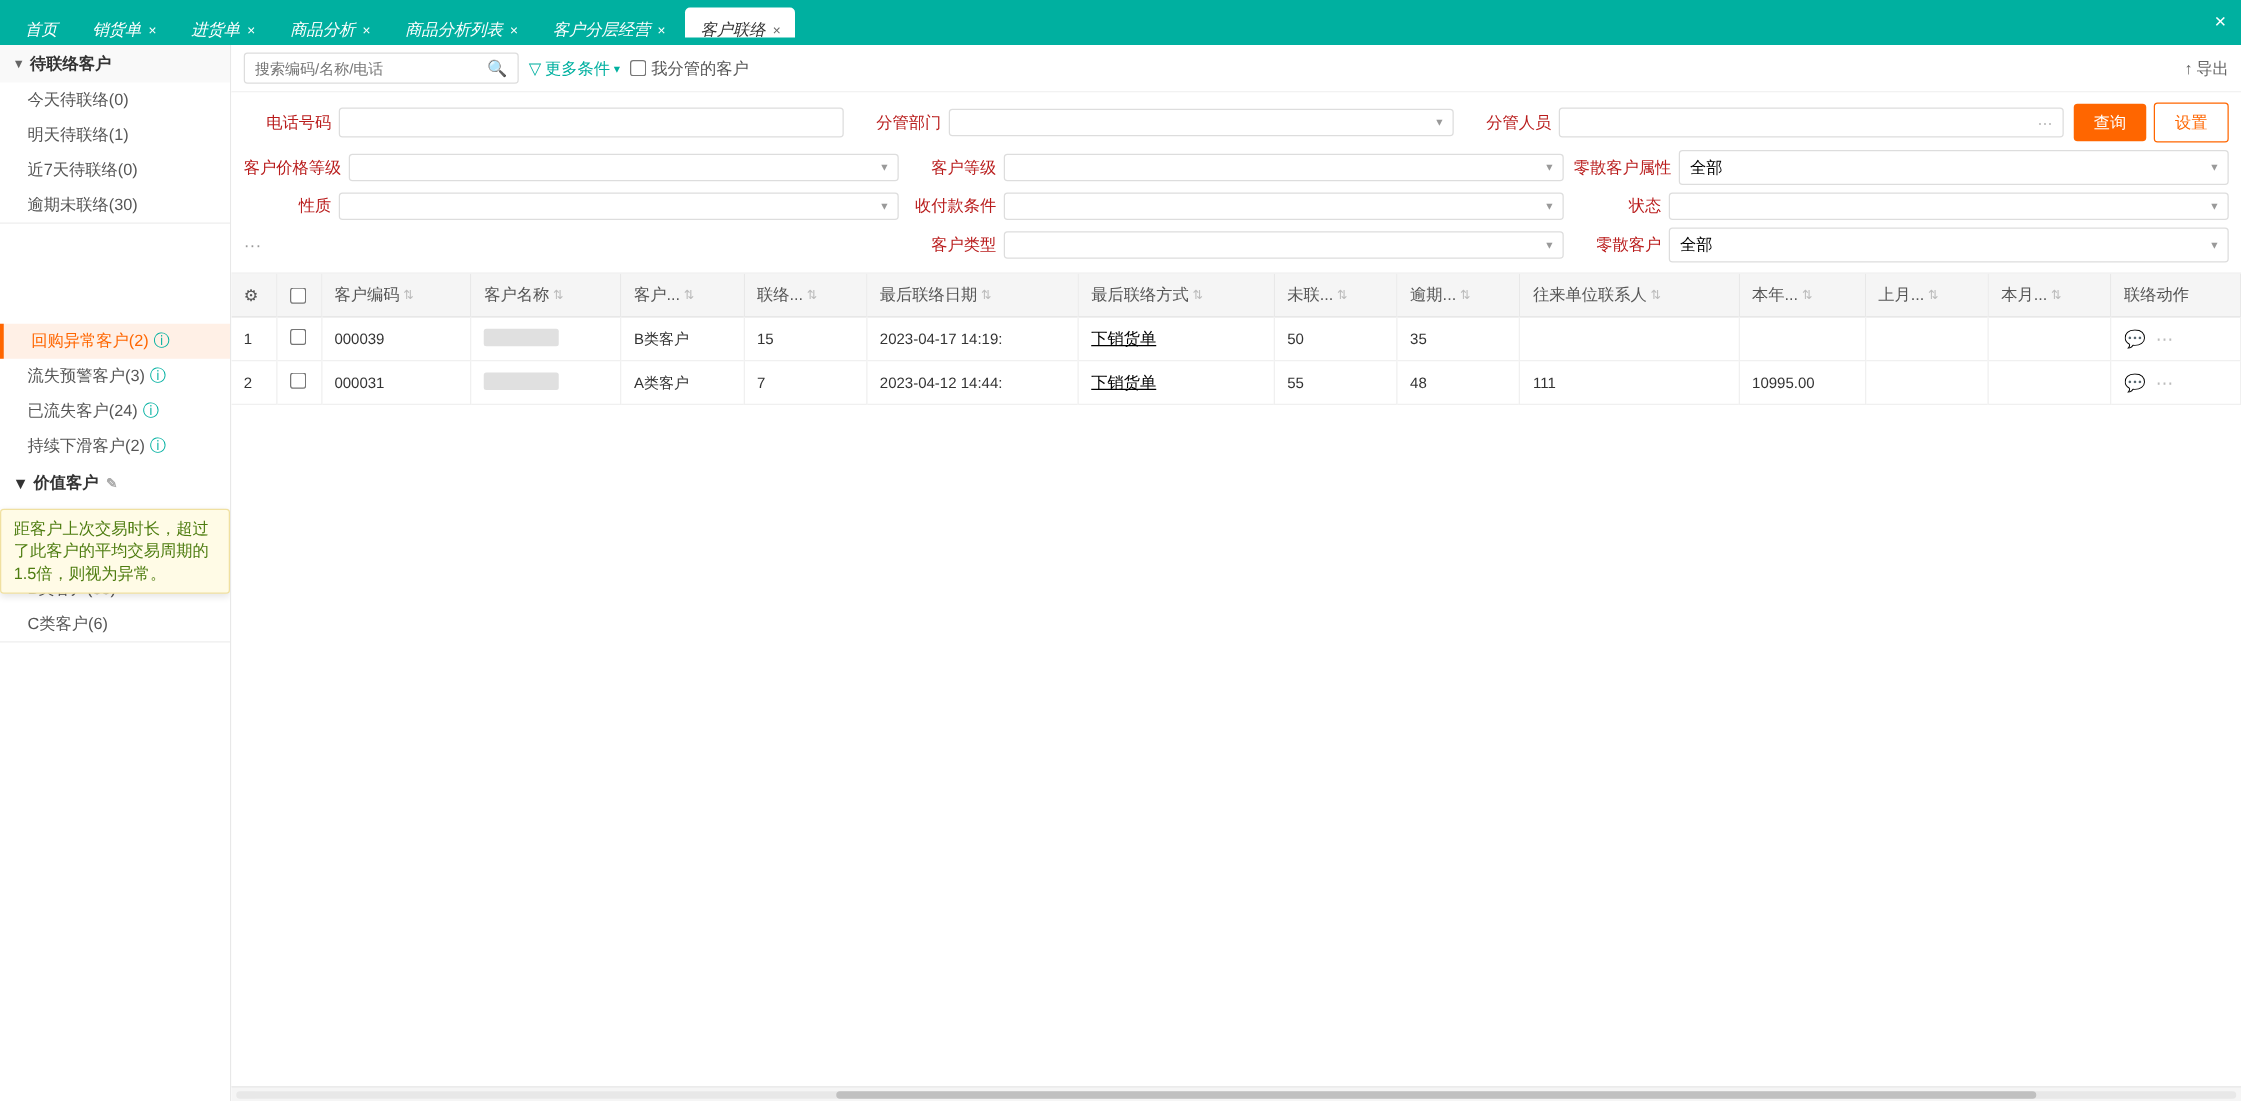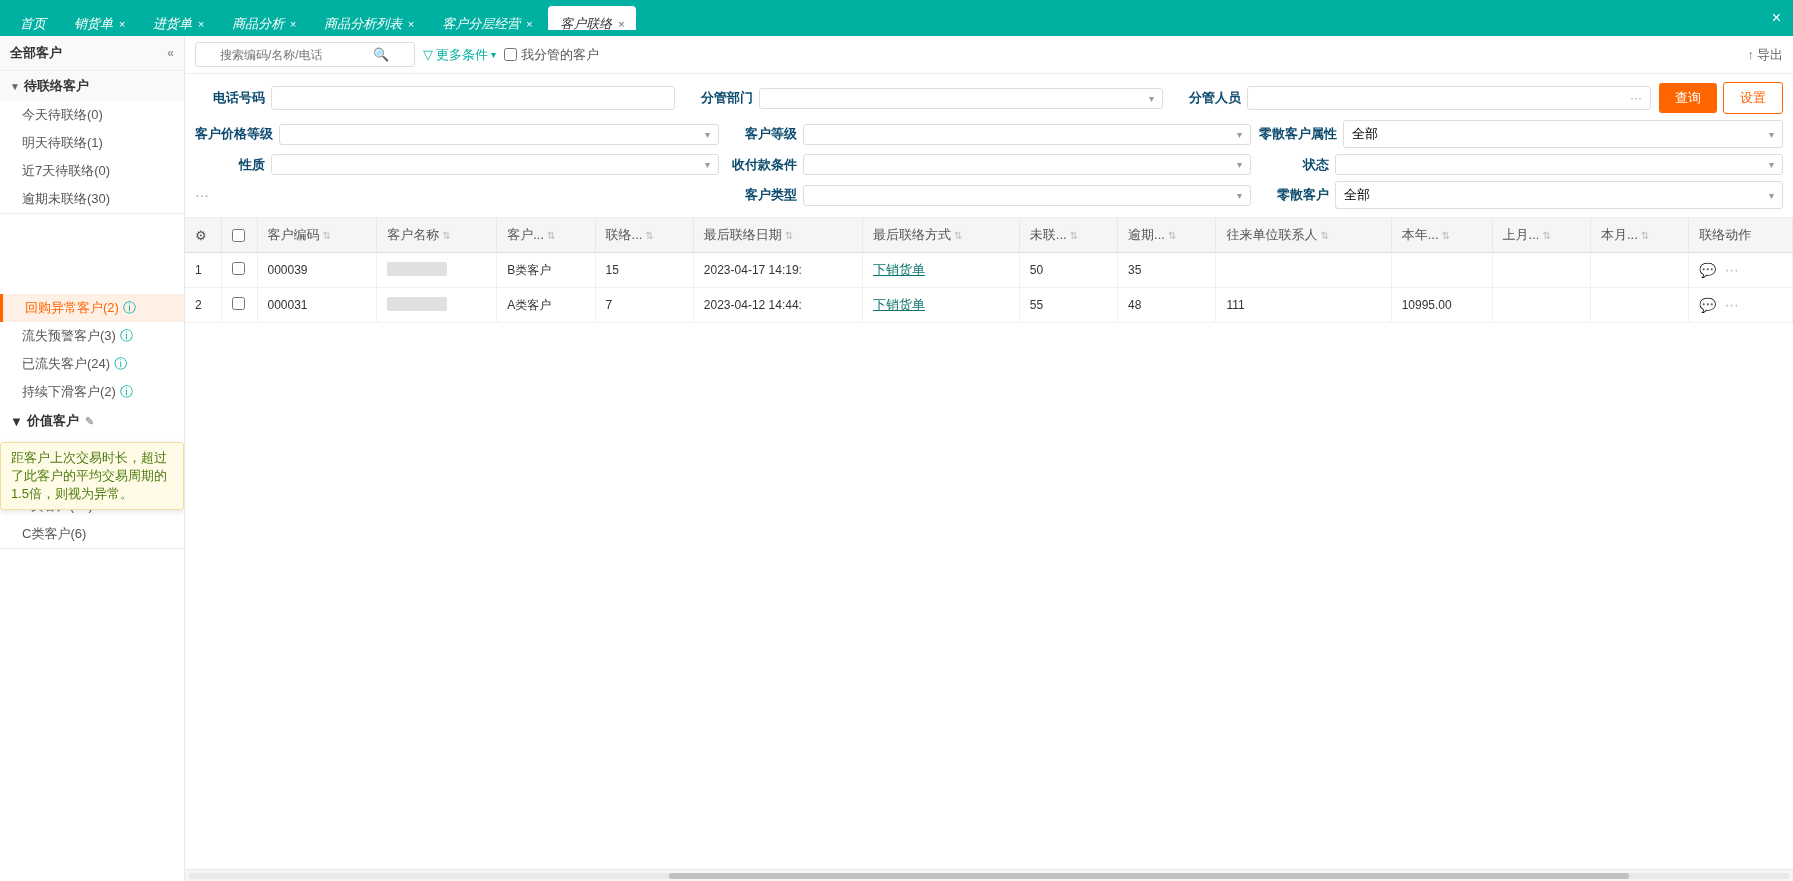--- a/index.html
+++ b/index.html
@@ -75,21 +75,21 @@
       flex: 1; display: flex; flex-direction: column; background: #fff; overflow: hidden;
     }
 
     
     .filter-bar {
       background: #fff; border-bottom: 1px solid #eee; padding: 6px 10px;
       display: flex; align-items: center; gap: 8px;
     }
     .filter-search-input {
       display: flex; align-items: center; border: 1px solid #ddd; border-radius: 3px;
-      padding: 4px 24px; width: 220px;
+      padding: 4px 8px; width: 220px;
     }
     .filter-search-input input {
       border: none; outline: none; flex: 1; font-size: 12px; color: #333;
     }
     .filter-more-btn {
       display: flex; align-items: center; color: #00b0a0; cursor: pointer; gap: 3px;
     }
     .filter-checkbox { display: flex; align-items: center; gap: 4px; color: #555; cursor: pointer; }
     .filter-export { margin-left: auto; color: #666; cursor: pointer; display: flex; align-items: center; gap: 3px; }
 
@@ -97,21 +97,21 @@
     .advanced-filter {
       background: #fff; border-bottom: 1px solid #eee; padding: 8px 10px;
     }
     .filter-row {
       display: flex; align-items: center; gap: 8px; margin-bottom: 6px;
     }
     .filter-row:last-child { margin-bottom: 0; }
     .filter-cell {
       display: flex; align-items: center; flex: 1; gap: 6px;
     }
-    .filter-label { color: #0c4a6e; white-space: nowrap; min-width: 70px; text-align: right; font-weight: bold; }
+    .filter-label { color: #b91c1c; white-space: nowrap; min-width: 70px; text-align: right; }
     .filter-input {
       flex: 1; border: 1px solid #ddd; border-radius: 3px; padding: 4px 8px;
       font-size: 12px; outline: none; color: #333;
     }
     .filter-select {
       flex: 1; display: flex; align-items: center; border: 1px solid #ddd;
       border-radius: 3px; padding: 4px 8px; cursor: pointer; background: #fff;
       justify-content: space-between;
     }
     .filter-select .chevron { color: #999; font-size: 10px; }
@@ -139,21 +139,21 @@
       border-right: 1px solid #e8e8e8; white-space: nowrap; font-size: 12px;
       position: sticky; top: 0; background: #f5f5f5; z-index: 1;
     }
     thead th .th-inner { display: flex; align-items: center; gap: 3px; }
     thead th .sort-icon { color: #bbb; font-size: 10px; }
     tbody tr { border-bottom: 1px solid #f0f0f0; }
     tbody td {
       padding: 8px 10px; color: #333; border-right: 1px solid #f0f0f0;
       white-space: nowrap; font-size: 12px;
     }
-    .td-link { color: #0f766e; text-decoration: underline; cursor: pointer; }
+    .td-link { color: #000000; text-decoration: underline; cursor: pointer; }
     .action-icons { display: flex; gap: 8px; color: #bbb; }
     .action-icon { cursor: pointer; font-size: 14px; }
 
     
     .table-footer {
       display: flex; align-items: center; justify-content: flex-end;
       padding: 8px 16px; background: #fff; border-top: 1px solid #eee;
       gap: 8px; font-size: 12px; color: #555;
     }
     .pagination-select {
@@ -222,24 +222,20 @@
     <span>客户联络</span>
     <span class="close-x">×</span>
   </div>
   <div class="top-nav-right">×</div>
 </div>
 
 <div class="main-layout">
 
   <div class="sidebar">
     <div class="sidebar-content">
-      <div class="sidebar-header">
-        <span>全部客户</span>
-        <span class="collapse-btn">«</span>
-      </div>
 
       <div class="sidebar-group">
         <div class="sidebar-group-title">
           <span class="arrow">▼</span>
           <span>待联络客户</span>
         </div>
         <div class="sidebar-item">今天待联络(0)</div>
         <div class="sidebar-item">明天待联络(1)</div>
         <div class="sidebar-item">近7天待联络(0)</div>
         <div class="sidebar-item">逾期未联络(30)</div>

